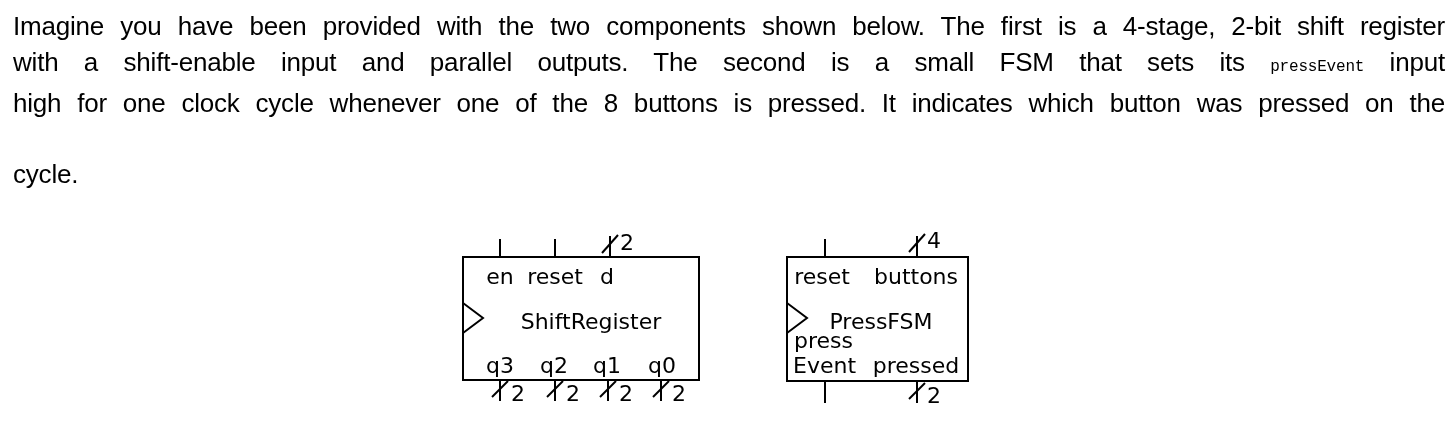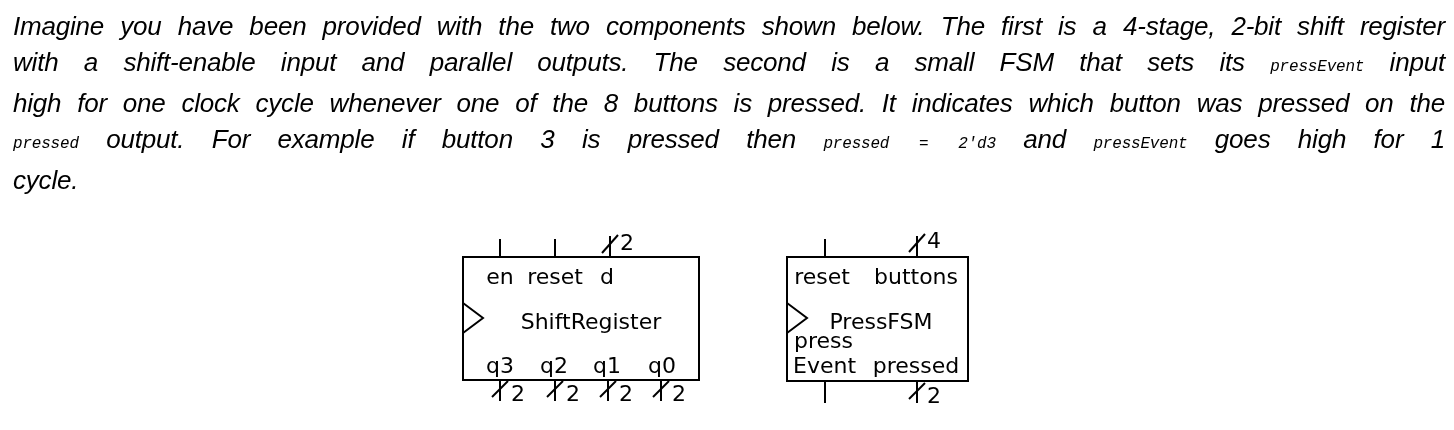--- a/index.html
+++ b/index.html
@@ -3,47 +3,44 @@
 <meta charset="utf-8">
 <style>
   html,body{margin:0;padding:0;}
   body{
     width:1454px;height:430px;position:relative;overflow:hidden;
     background:#ffffff;color:#000000;
     font-family:"Liberation Sans",sans-serif;
   }
   .paragraph{
     position:absolute;left:13px;top:8px;width:1432px;
-    font-size:26px;line-height:36px;letter-spacing:-0.2px;font-style:italic;
+    font-size:26px;line-height:36px;letter-spacing:-0.2px;
   }
   .pline{text-align:justify;text-align-last:justify;}
-  .pline.last{text-align:left;text-align-last:left;}
+  .pline.last{text-align:left;text-align-last:left;margin-top:35px;}
   .mono{font-family:"Liberation Mono","DejaVu Sans Mono",monospace;font-size:16px;}
   svg.figure{position:absolute;left:0;top:0;}
   .wire{stroke:#000;stroke-width:2;fill:none;}
   .boxline{stroke:#000;stroke-width:2;fill:none;}
   .dtext{font-family:"DejaVu Sans",sans-serif;font-size:22px;fill:#000;}
   .mid{text-anchor:middle;}
   .st{text-anchor:start;}
 </style>
 </head>
 <body>
 
 <div class="paragraph">
   <div class="pline">
     <span>Imagine you have been provided with the two components shown below. The first is a 4-stage, 2-bit shift register</span>
   </div>
   <div class="pline">
     <span>with a shift-enable input and parallel outputs. The second is a small FSM that sets its </span><span class="mono">pressEvent</span><span> input</span>
   </div>
   <div class="pline">
     <span>high for one clock cycle whenever one of the 8 buttons is pressed. It indicates which button was pressed on the</span>
-  </div>
-  <div class="pline">
-    <span class="mono">pressed</span><span> output. For example if button 3 is pressed then </span><span class="mono">pressed = 2'd3</span><span> and </span><span class="mono">pressEvent</span><span> goes high for 1</span>
   </div>
   <div class="pline last">
     <span>cycle.</span>
   </div>
 </div>
 
 <svg class="figure" width="1454" height="430" viewBox="0 0 1454 430">
 
   <g>
     <rect class="boxline" x="463" y="257" width="236" height="123"></rect>

